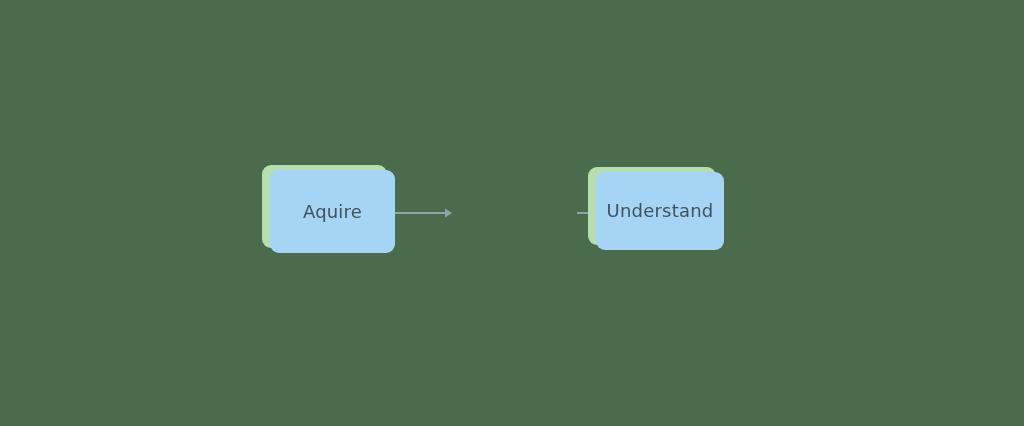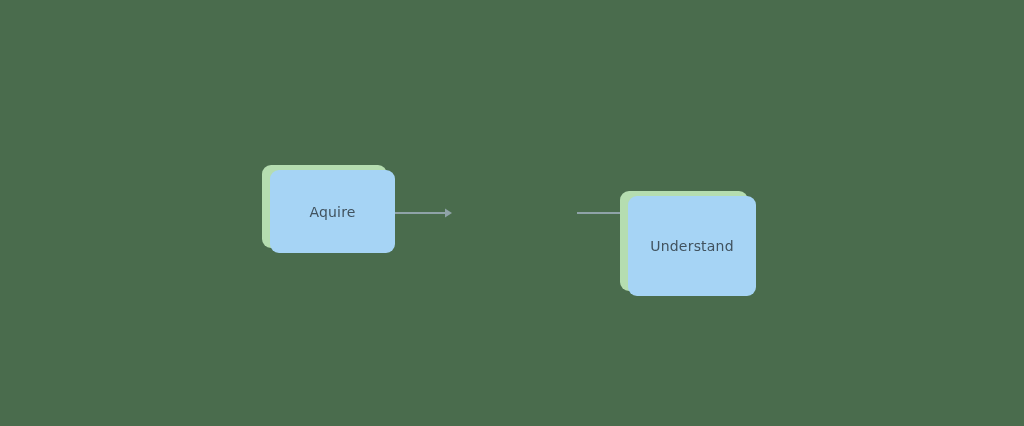--- a/index.html
+++ b/index.html
@@ -49,32 +49,32 @@
     width: 100%;
     height: 100%;
     background: #a6d4f5;
     border-radius: 9px;
     display: flex;
     align-items: center;
     justify-content: center;
   }
   .node .label {
     color: #41525e;
-    font-size: 14px;
+    font-size: 18px;
     font-family: "DejaVu Sans", sans-serif;
     letter-spacing: 0.2px;
     line-height: 1;
     white-space: nowrap;
     user-select: none;
   }
 
   
   #node-acquire   { left: 270px; top: 170px; width: 125px; height: 83px; }
   #node-process   { left: 450px; top: 170px; width: 127px; height: 85px; }
-  #node-understand{ left: 628px; top: 172px; width: 128px; height: 100px; margin-top: 24px; }
+  #node-understand{ left: 596px; top: 172px; width: 128px; height: 78px; }
 
   
   .connector {
     position: absolute;
     height: 14px;
   }
   #conn-1 { left: 395px; top: 206px; width: 58px; }
   #conn-2 { left: 577px; top: 206px; width: 56px; }
   .connector svg { display: block; }
 </style>

